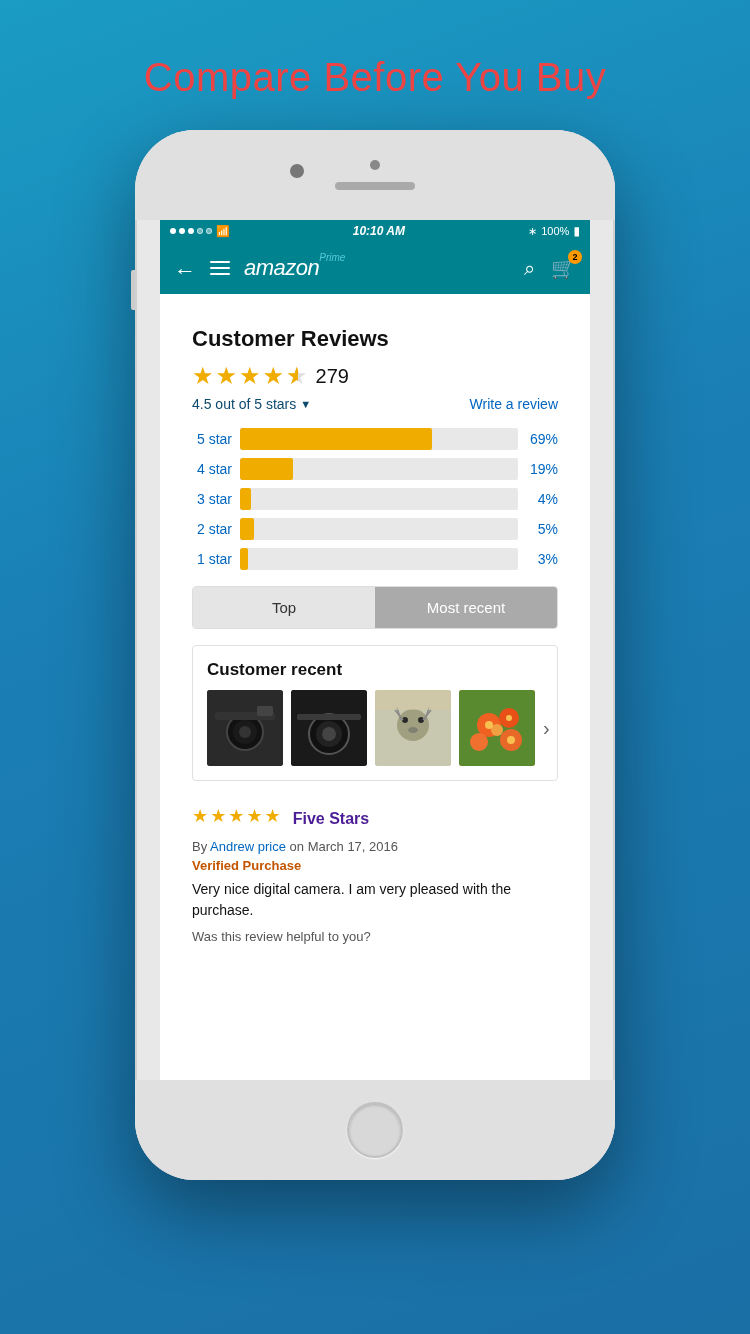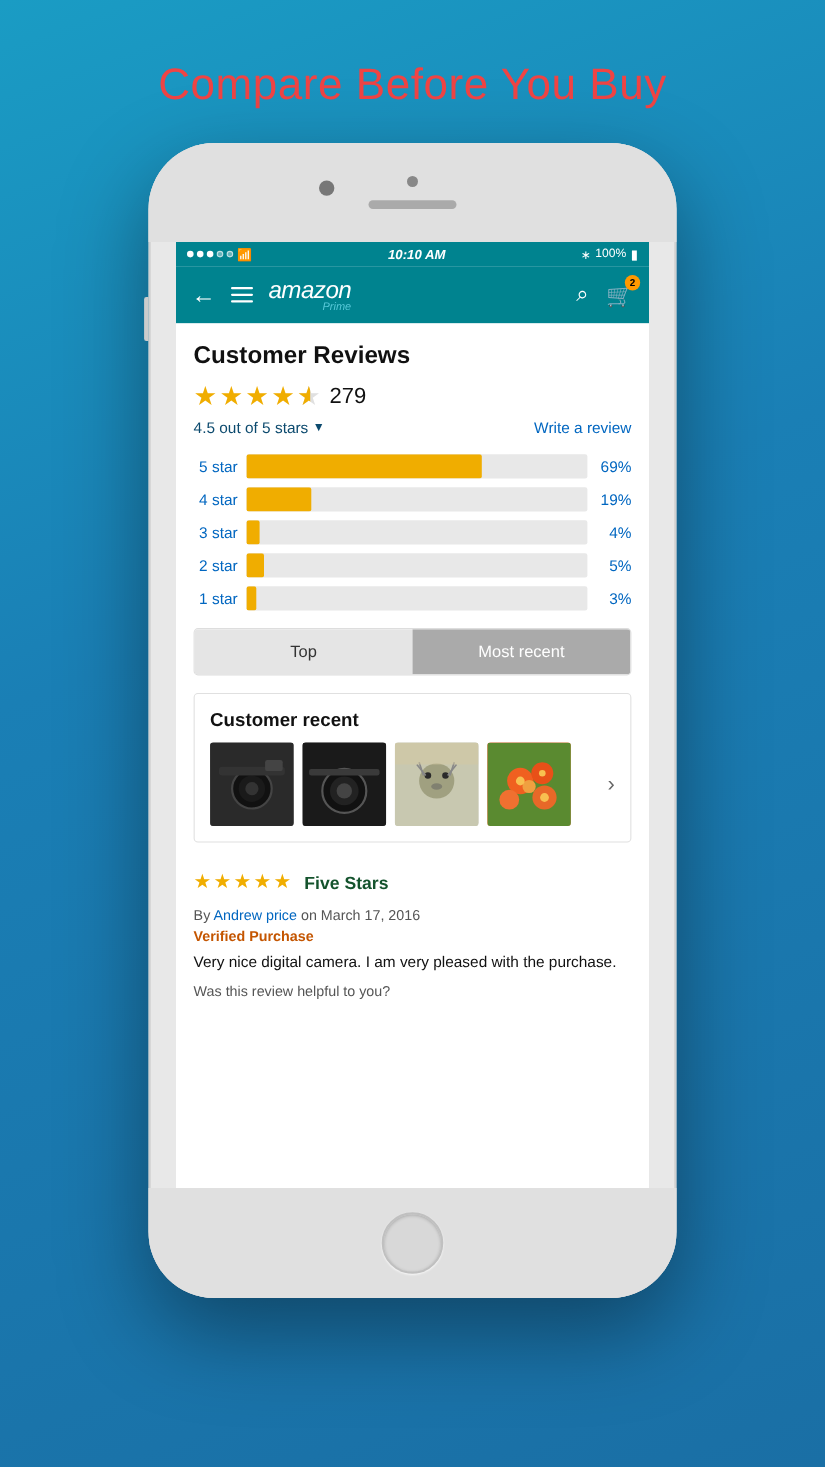--- a/index.html
+++ b/index.html
@@ -167,22 +167,22 @@
     .hamburger span {
       display: block;
       width: 20px;
       height: 2px;
       background: white;
       border-radius: 1px;
     }
 
     .amazon-logo {
       display: flex;
-      flex-direction: column;
-      align-items: flex-end;
+      flex-direction: row;
+      align-items: flex-start;
     }
 
     .amazon-text {
       color: white;
       font-size: 22px;
       font-weight: 400;
       font-style: italic;
       letter-spacing: -0.5px;
     }
 
@@ -219,21 +219,21 @@
       justify-content: center;
       color: black;
       font-weight: bold;
     }
 
     
     .content {
       flex: 1;
       overflow-y: auto;
       background: white;
-      padding: 16px;
+      padding: 32px;
     }
 
     .section-title {
       font-size: 22px;
       font-weight: 700;
       color: #111;
       margin-bottom: 10px;
     }
 
     
@@ -410,21 +410,21 @@
     }
 
     .review-star {
       font-size: 18px;
       color: #f0ad00;
     }
 
     .review-title {
       font-size: 16px;
       font-weight: 700;
-      color: #14532d;
+      color: #4c1d95;
       display: inline;
       margin-left: 8px;
     }
 
     .review-meta {
       margin-top: 6px;
       font-size: 13px;
       color: #555;
     }
 

